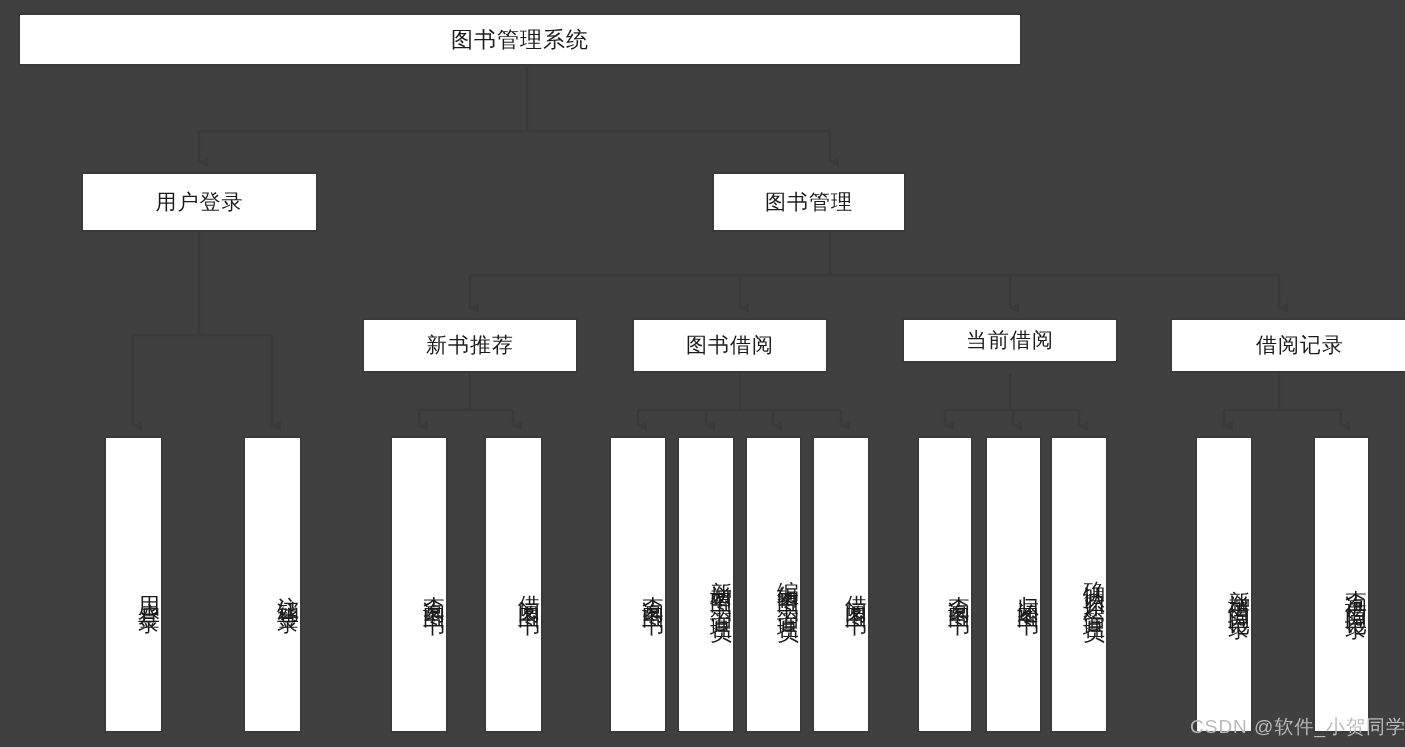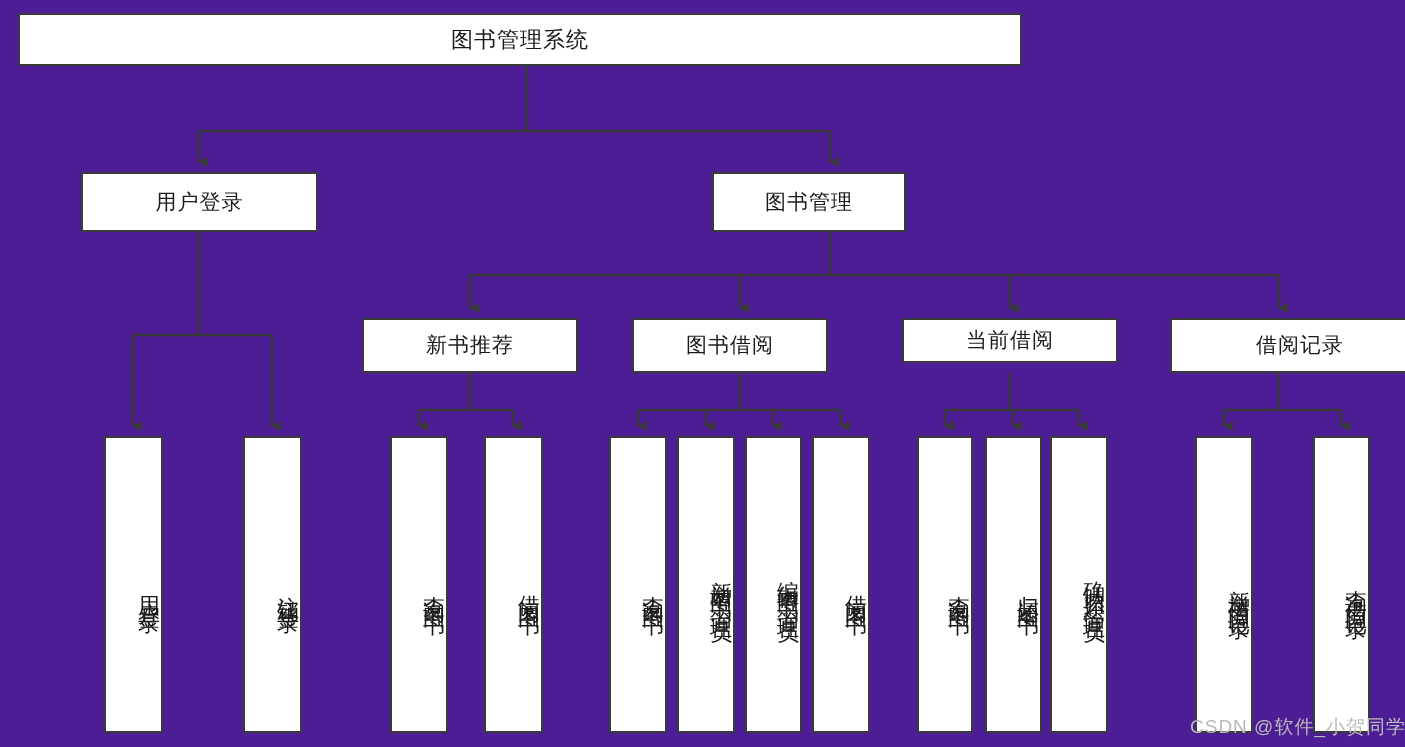--- a/index.html
+++ b/index.html
@@ -1,18 +1,18 @@
 <!DOCTYPE html>
 <html><head>
 <meta charset="utf-8">
 <style>
   html,body{margin:0;padding:0;background:#ffffff;}
   body{width:1405px;height:747px;overflow:hidden;
        font-family:"Liberation Sans","DejaVu Sans",sans-serif;color:#1a1a1a;}
-  #canvas{position:relative;width:1405px;height:747px;background:#4c1d95;}
+  #canvas{position:relative;width:1405px;height:747px;background:#404040;}
   svg.wires{position:absolute;left:0;top:0;width:1405px;height:747px;}
   .node{position:absolute;box-sizing:border-box;background:#ffffff;
         border:2px solid #3a3a3a;display:flex;align-items:center;
         justify-content:center;text-align:center;}
   .node .lbl{font-size:21px;line-height:1.25;color:#1a1a1a;letter-spacing:1px;}
   .node.root .lbl{font-size:22px;}
   .node.leaf{writing-mode:vertical-rl;text-orientation:upright;
              padding-top:10px;align-items:flex-start;justify-content:center;}
   .node.leaf .lbl{writing-mode:vertical-rl;text-orientation:upright;
                   font-size:22px;letter-spacing:6px;line-height:1.05;}

